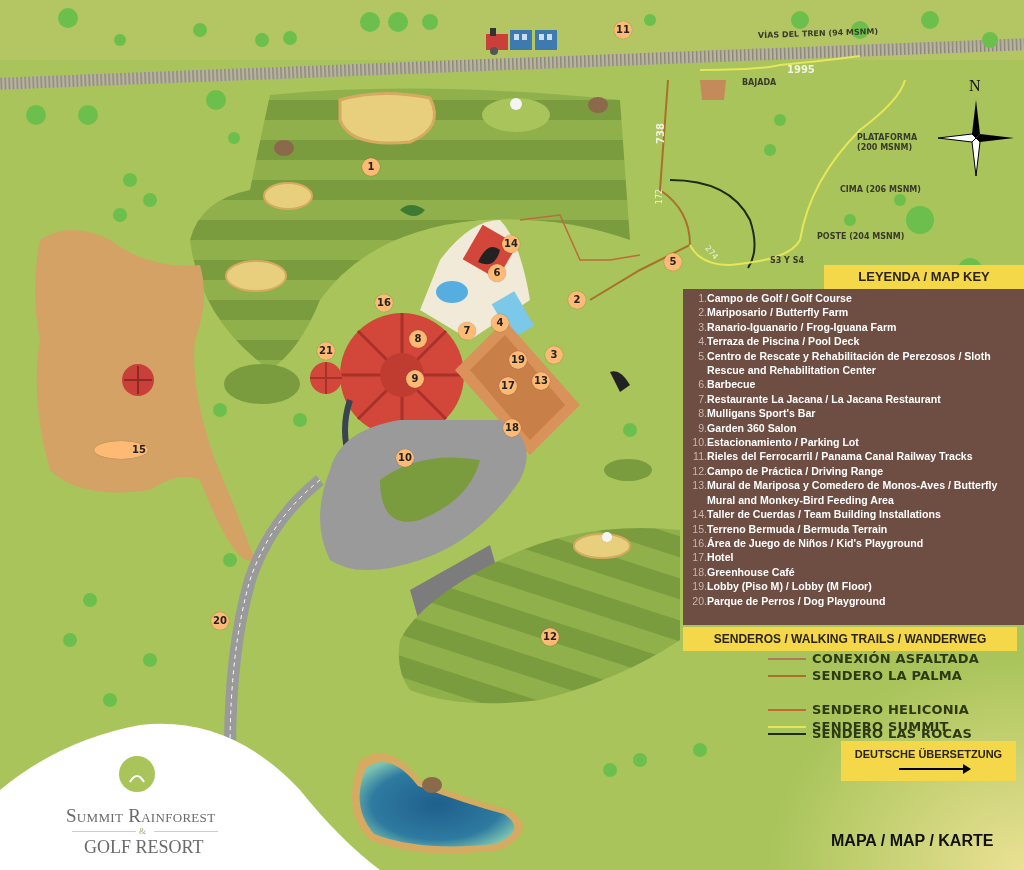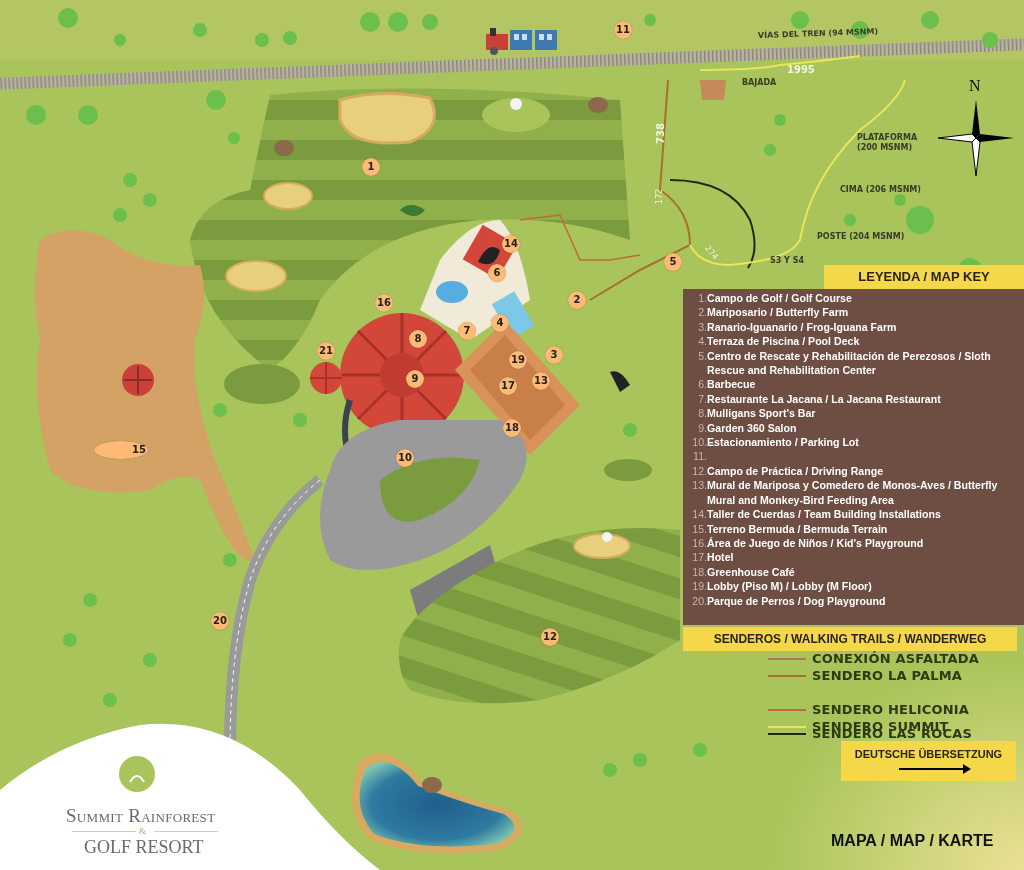--- a/index.html
+++ b/index.html
@@ -266,20 +266,21 @@
       <div class="legend-item">
         <span class="num">9.</span>
         <span>Garden 360 Salon</span>
       </div>
       <div class="legend-item">
         <span class="num">10.</span>
         <span>Estacionamiento / Parking Lot</span>
       </div>
       <div class="legend-item">
         <span class="num">11.</span>
+        <span>Rieles del Ferrocarril / Panama Canal Railway Tracks</span>
       </div>
       <div class="legend-item">
         <span class="num">12.</span>
         <span>Campo de Práctica / Driving Range</span>
       </div>
       <div class="legend-item">
         <span class="num">13.</span>
         <span>Mural de Mariposa y Comedero de Monos-Aves / Butterfly Mural and Monkey-Bird Feeding Area</span>
       </div>
       <div class="legend-item">

